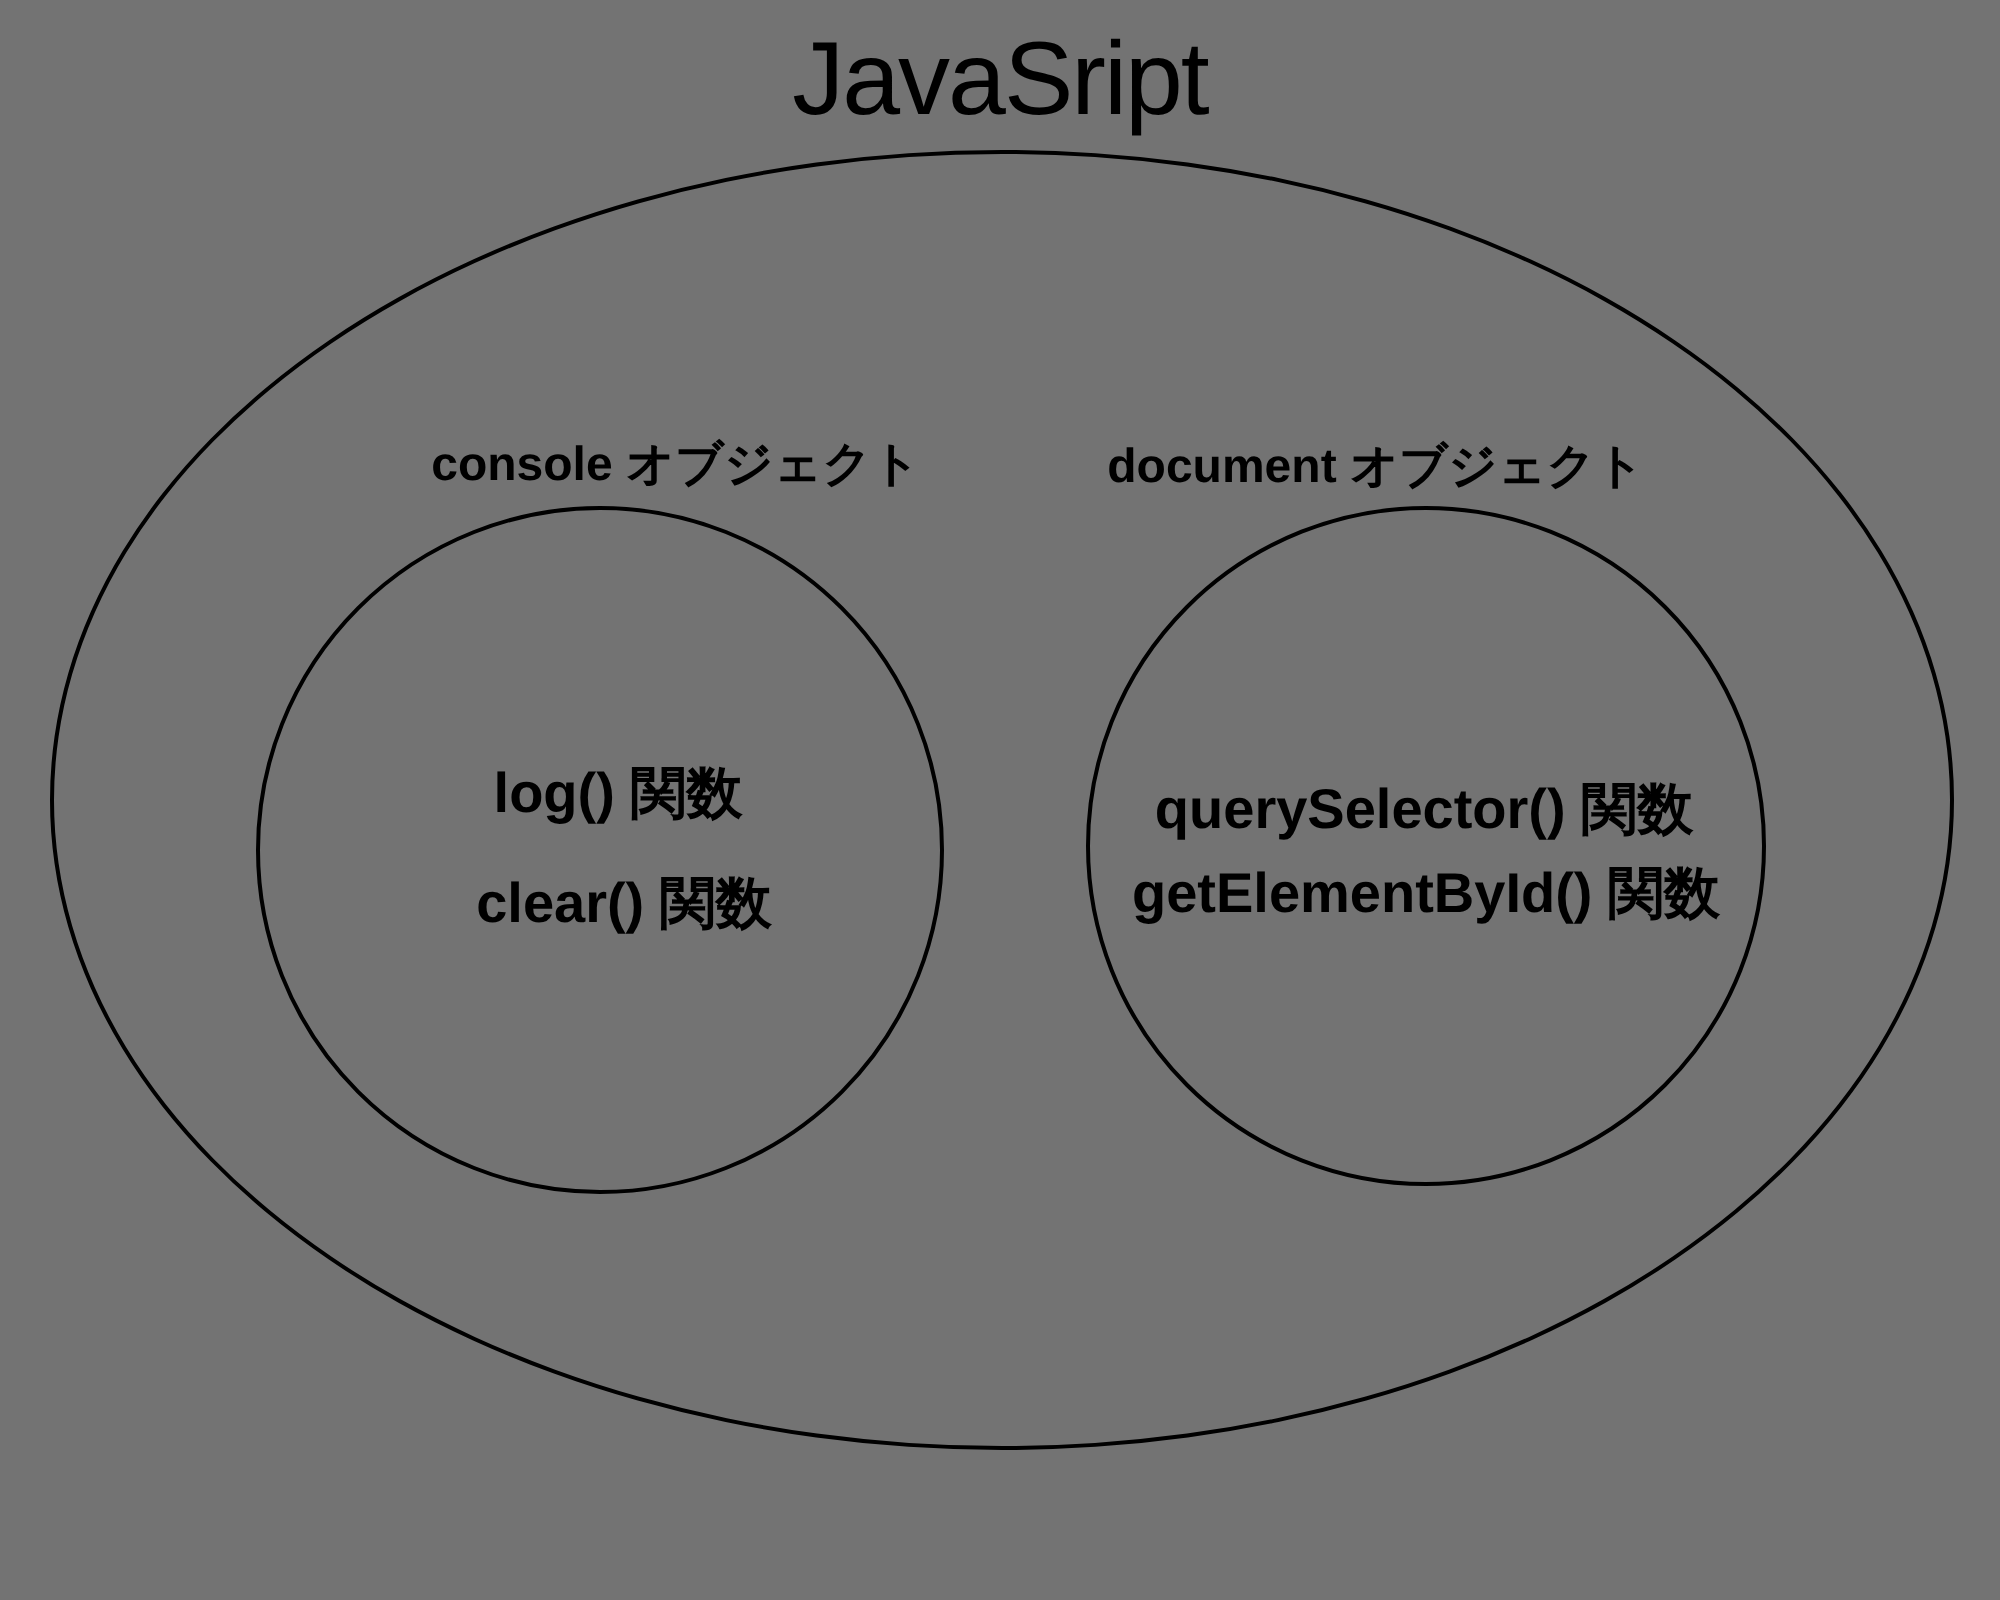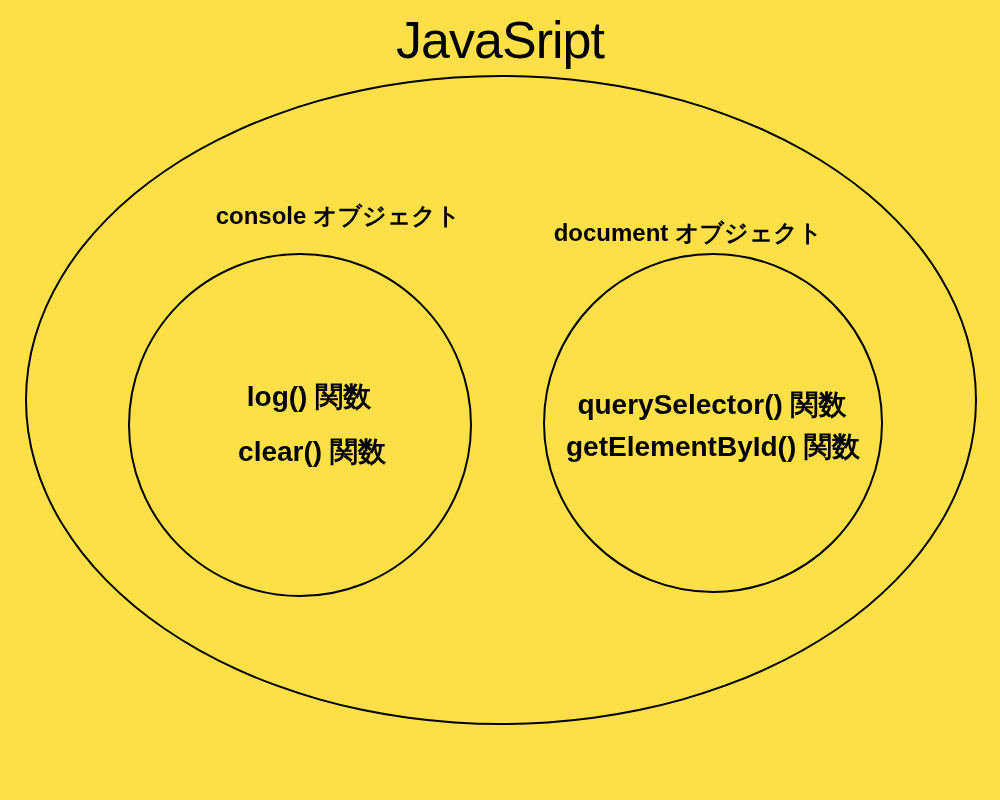--- a/index.html
+++ b/index.html
@@ -5,21 +5,21 @@
   html, body {
     margin: 0;
     padding: 0;
     background: #ffffff;
     font-family: "Liberation Sans", "DejaVu Sans", sans-serif;
   }
   .canvas {
     position: relative;
     width: 1000px;
     height: 800px;
-    background: #fde047;
+    background: #737373;
     overflow: hidden;
     color: #000000;
   }
   .shape {
     position: absolute;
     border: 2px solid #000000;
     border-radius: 50%;
     background: transparent;
     box-sizing: border-box;
   }
@@ -52,21 +52,21 @@
     letter-spacing: -1px;
     white-space: nowrap;
   }
   .group-label {
     position: absolute;
     transform: translate(-50%, -50%);
     font-size: 24px;
     font-weight: 700;
     white-space: nowrap;
   }
-  .label-console { left: 338px; top: 216px; }
+  .label-console { left: 338px; top: 232px; }
   .label-document { left: 688px; top: 233px; }
   .fn-text {
     position: absolute;
     transform: translate(-50%, -50%);
     font-size: 28px;
     font-weight: 700;
     white-space: nowrap;
   }
   .fn-log { left: 309px; top: 371px; margin-top: 26px; }
   .fn-clear { left: 312px; top: 452px; }

